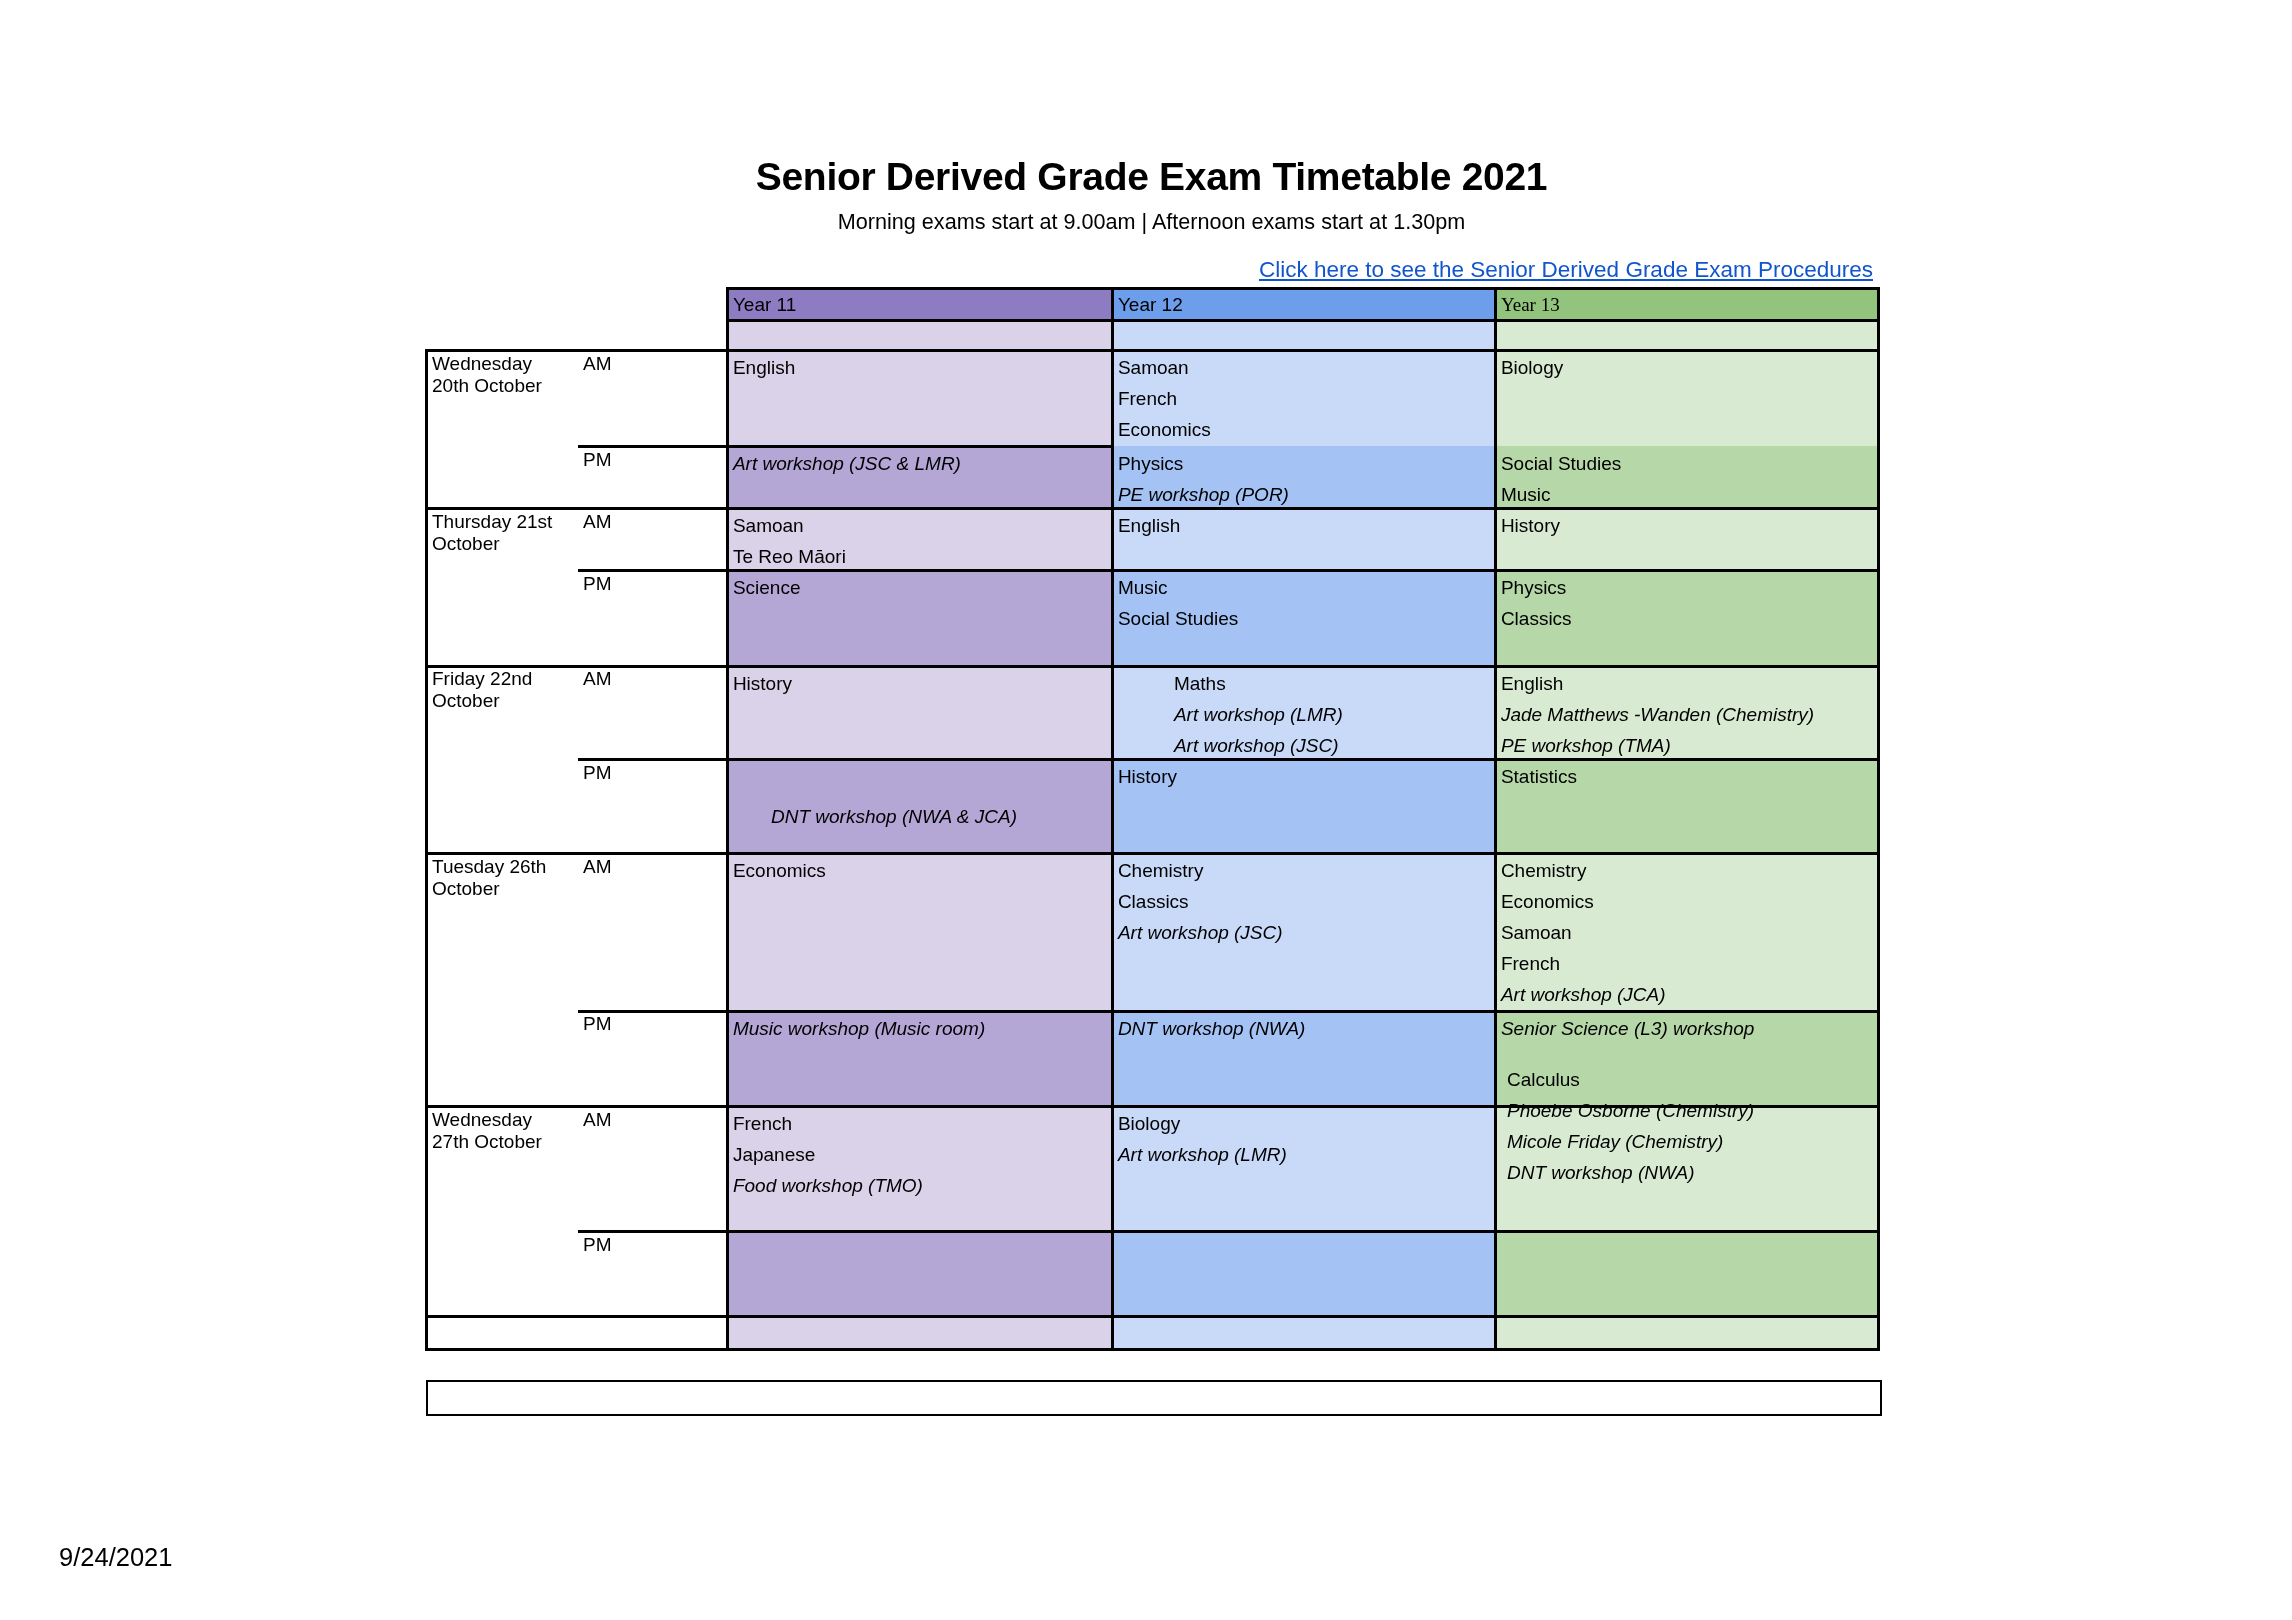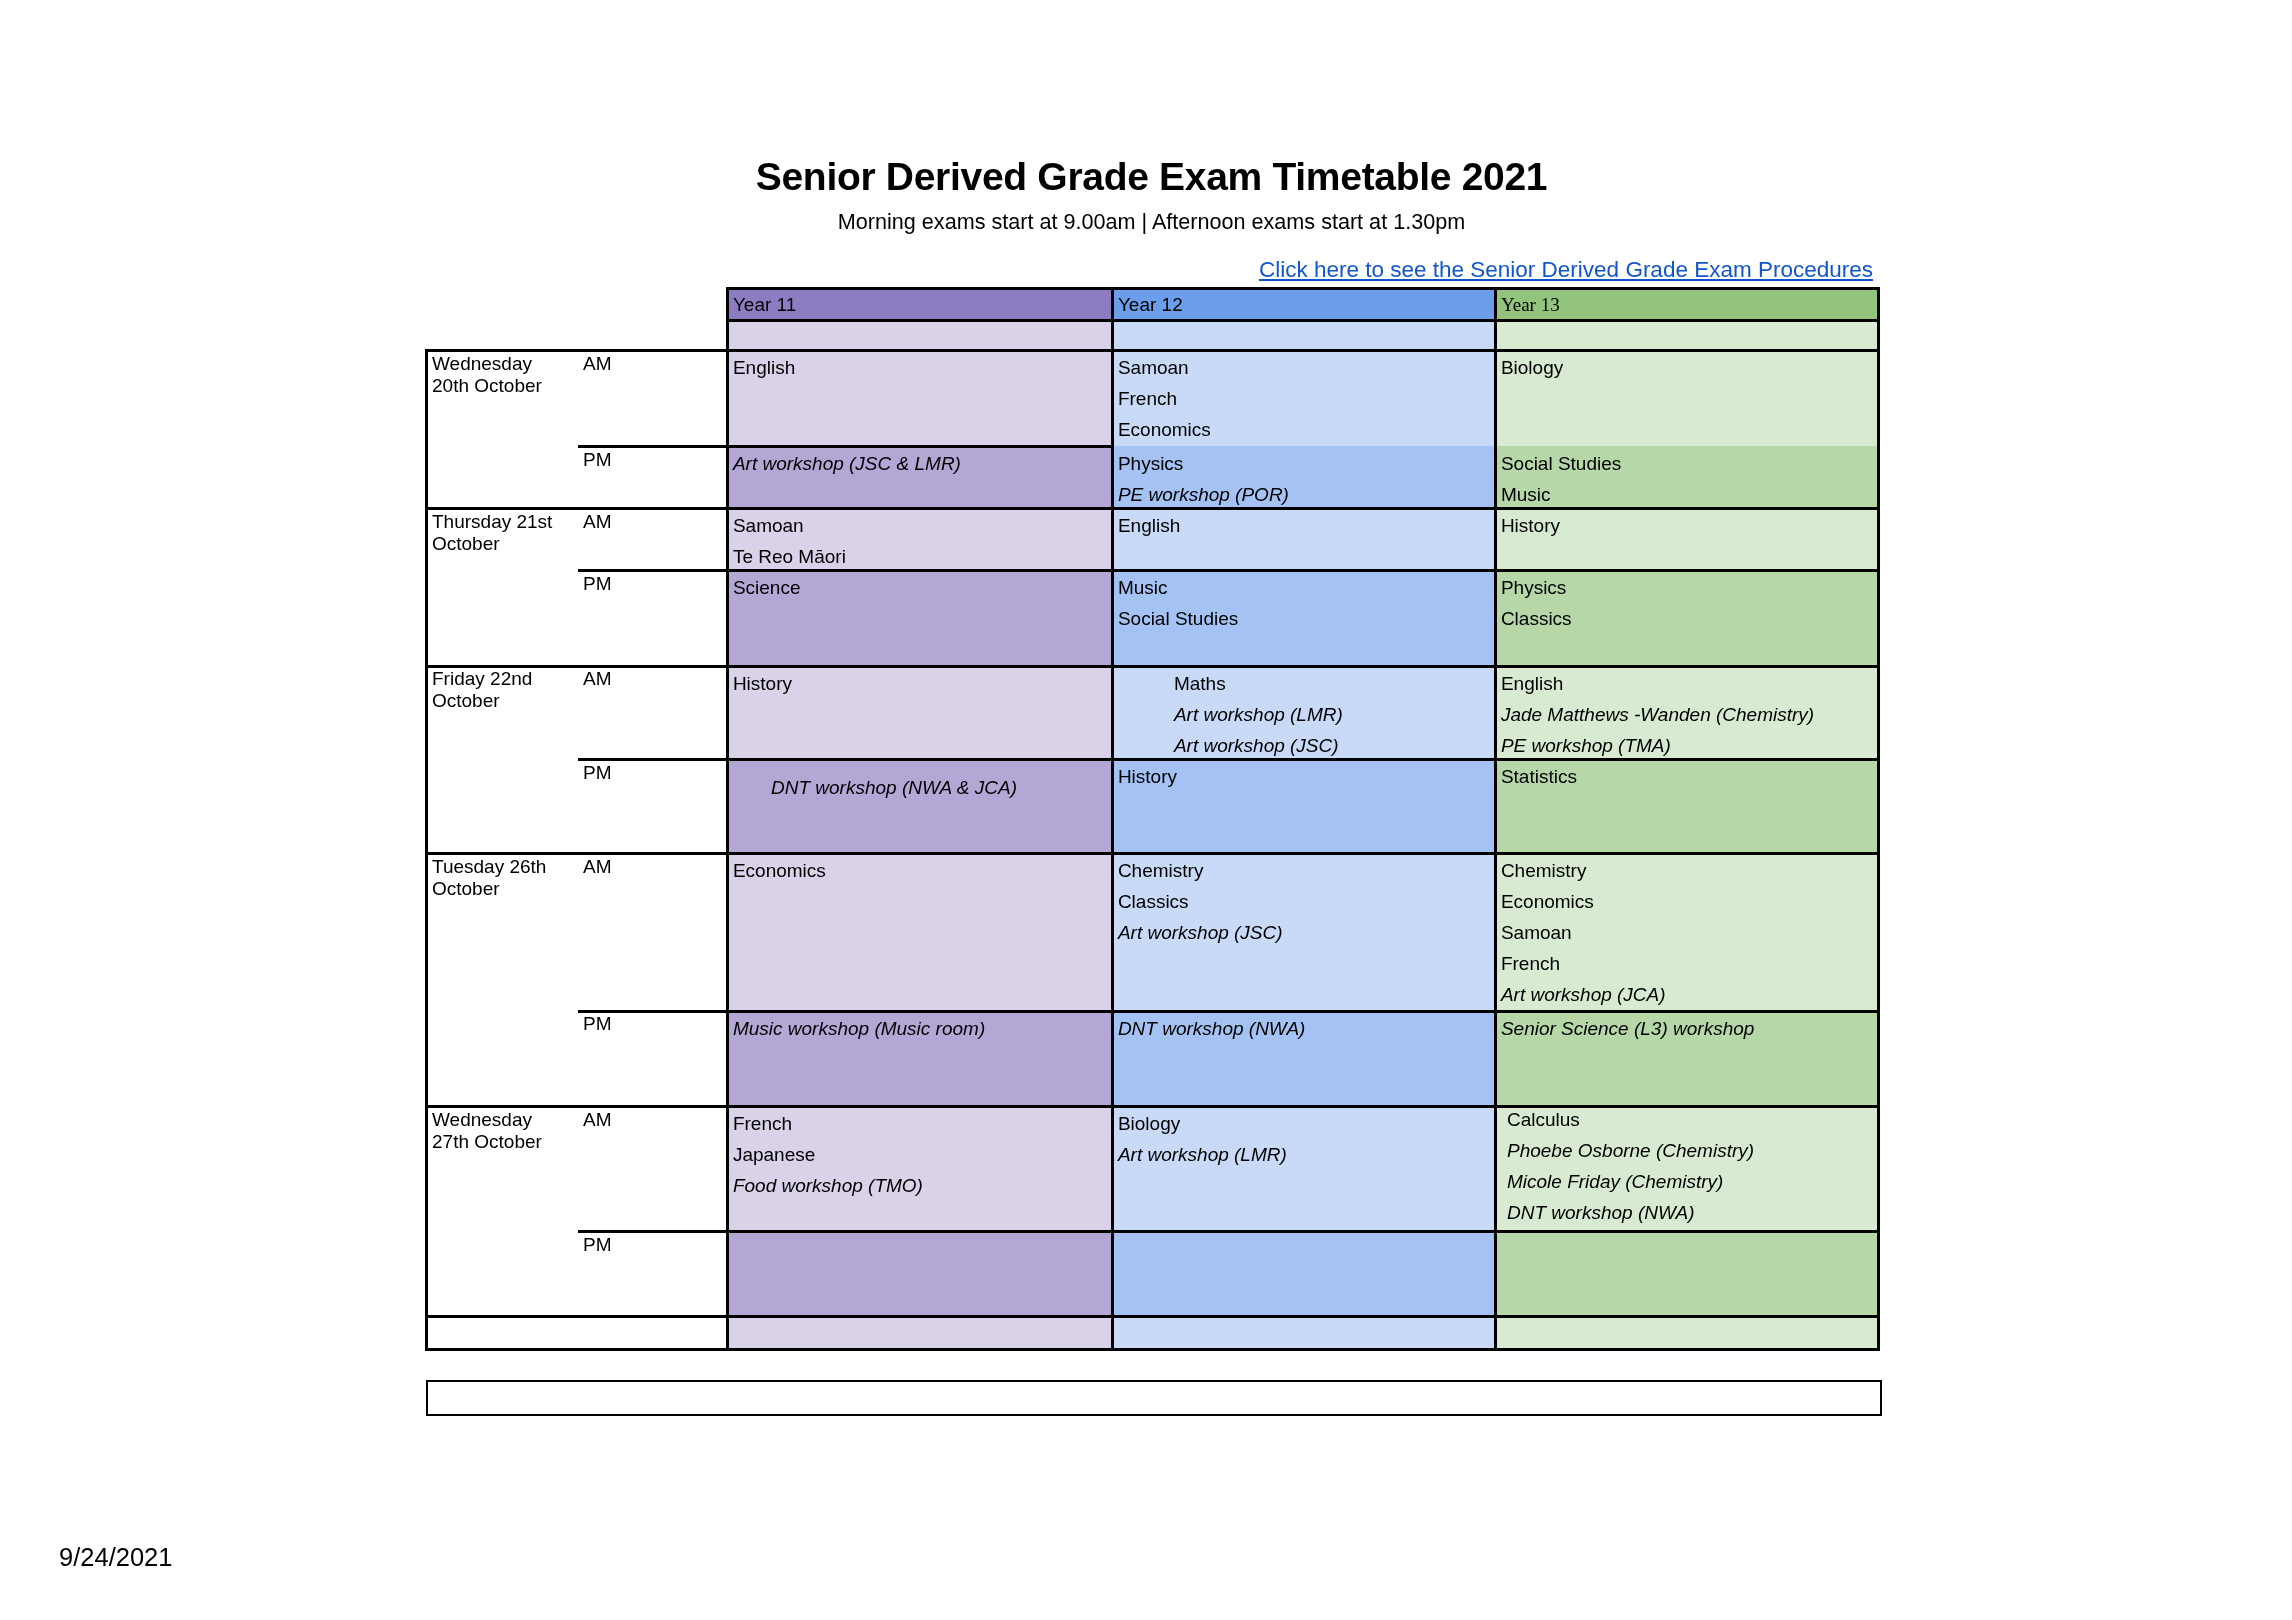--- a/index.html
+++ b/index.html
@@ -110,21 +110,21 @@
       <span class="ln it">Art workshop (LMR)</span>
       <span class="ln it">Art workshop (JSC)</span>
     </div>
     <div style="position: absolute; left: 1495px; top: 666px; width: 383px; height: 93px; background: rgb(217, 234, 211);"></div>
     <div class="cell" style="left: 1495px; top: 666px; width: 383px;">
       <span class="ln">English</span>
       <span class="ln it">Jade Matthews -Wanden (Chemistry)</span>
       <span class="ln it">PE workshop (TMA)</span>
     </div>
     <div style="position: absolute; left: 727px; top: 759px; width: 385px; height: 94px; background: rgb(180, 167, 214);"></div>
-    <div class="cell" style="left: 727px; top: 770px; width: 385px; padding-left: 44px;">
+    <div class="cell" style="left: 727px; top: 799px; width: 385px; padding-left: 44px;">
       <span class="ln it">DNT workshop (NWA &amp; JCA)</span>
     </div>
     <div style="position: absolute; left: 1112px; top: 759px; width: 382px; height: 94px; background: rgb(164, 194, 244);"></div>
     <div class="cell" style="left: 1112px; top: 759px; width: 382px;">
       <span class="ln">History</span>
     </div>
     <div style="position: absolute; left: 1495px; top: 759px; width: 383px; height: 94px; background: rgb(182, 215, 168);"></div>
     <div class="cell" style="left: 1495px; top: 759px; width: 383px;">
       <span class="ln">Statistics</span>
     </div>
@@ -169,21 +169,21 @@
       <span class="ln">French</span>
       <span class="ln">Japanese</span>
       <span class="ln it">Food workshop (TMO)</span>
     </div>
     <div style="position: absolute; left: 1112px; top: 1106px; width: 382px; height: 125px; background: rgb(201, 218, 248);"></div>
     <div class="cell" style="left: 1112px; top: 1106px; width: 382px;">
       <span class="ln">Biology</span>
       <span class="ln it">Art workshop (LMR)</span>
     </div>
     <div style="position: absolute; left: 1495px; top: 1106px; width: 383px; height: 125px; background: rgb(217, 234, 211);"></div>
-    <div class="cell" style="left: 1495px; top: 1102px; width: 383px; padding-left: 12px;">
+    <div class="cell" style="left: 1495px; top: 1062px; width: 383px; padding-left: 12px;">
       <span class="ln">Calculus</span>
       <span class="ln it">Phoebe Osborne (Chemistry)</span>
       <span class="ln it">Micole Friday (Chemistry)</span>
       <span class="ln it">DNT workshop (NWA)</span>
     </div>
     <div style="position: absolute; left: 727px; top: 1231px; width: 385px; height: 85px; background: rgb(180, 167, 214);"></div>
     <div class="cell" style="left: 727px; top: 1231px; width: 385px;"></div>
     <div style="position: absolute; left: 1112px; top: 1231px; width: 382px; height: 85px; background: rgb(164, 194, 244);"></div>
     <div class="cell" style="left: 1112px; top: 1231px; width: 382px;"></div>
     <div style="position: absolute; left: 1495px; top: 1231px; width: 383px; height: 85px; background: rgb(182, 215, 168);"></div>

